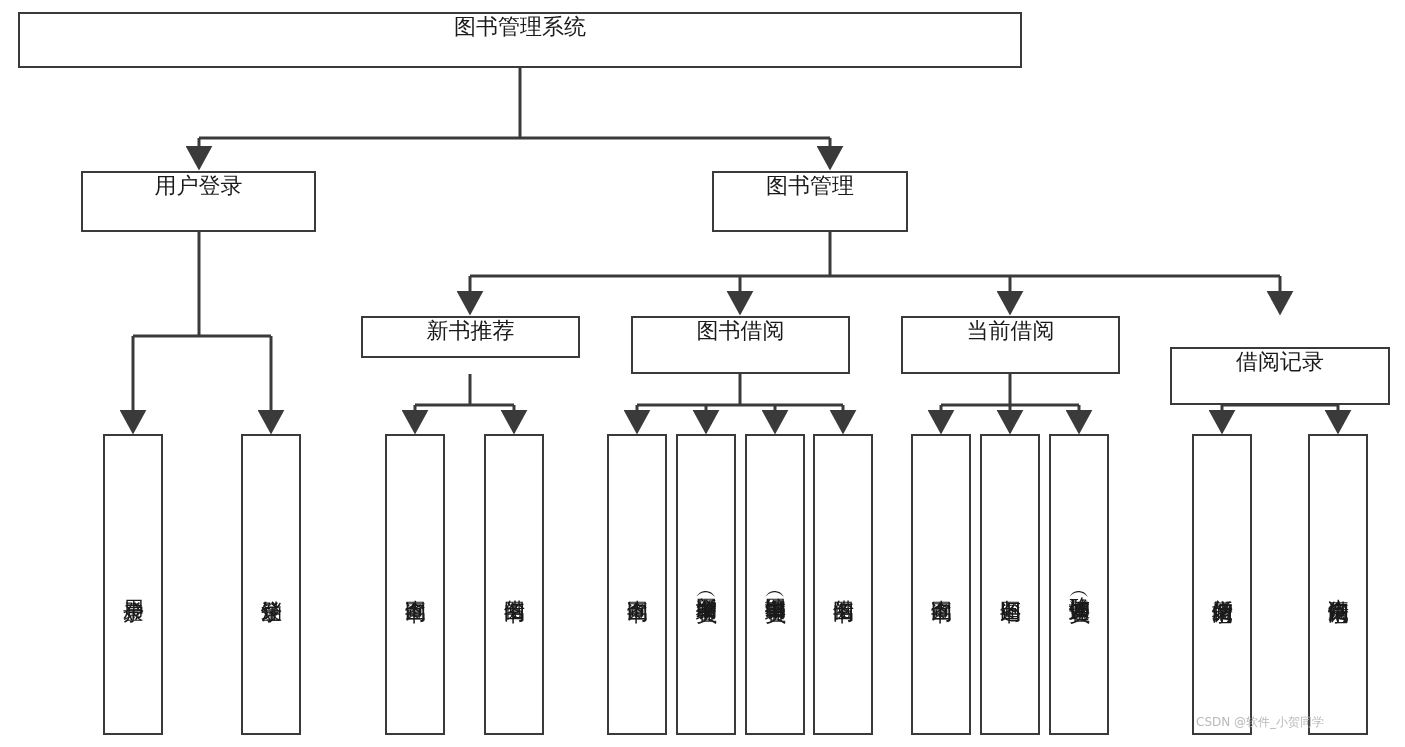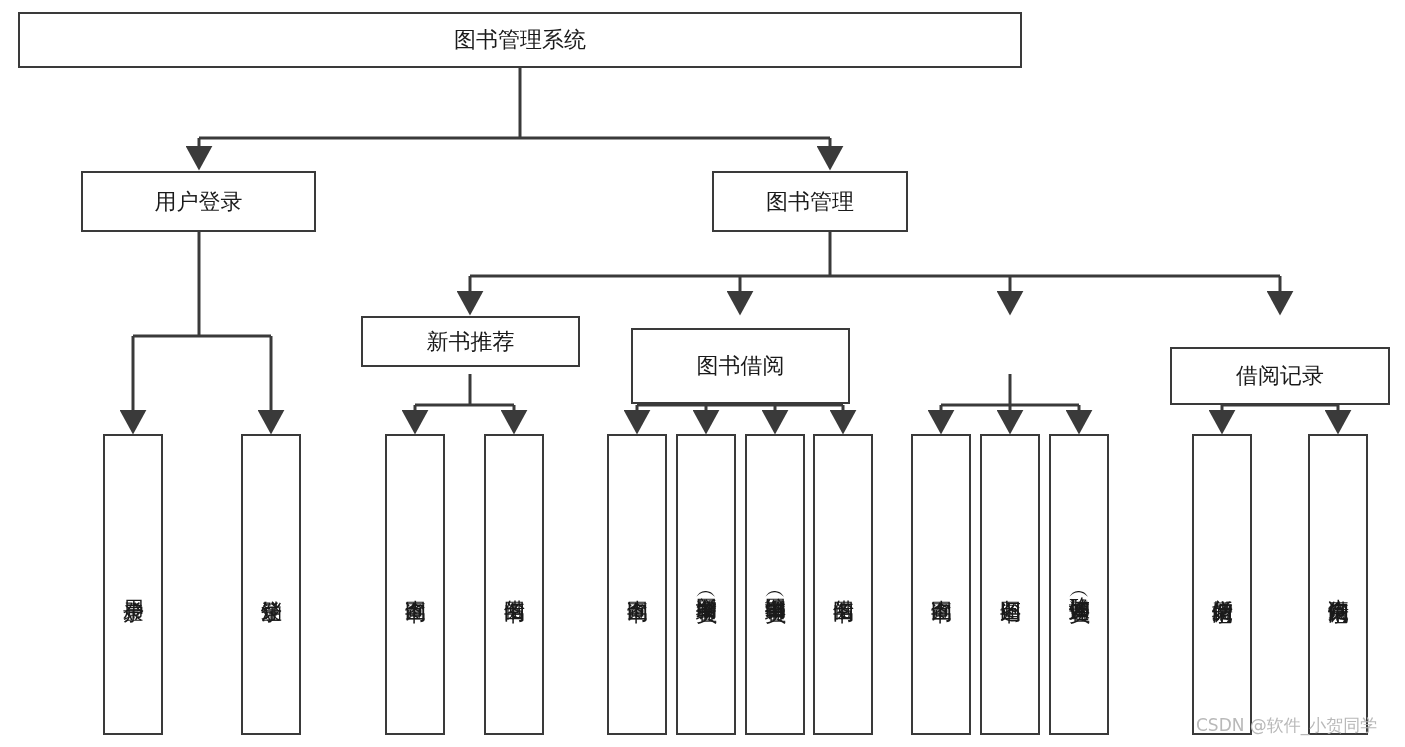--- a/index.html
+++ b/index.html
@@ -25,21 +25,20 @@
     top: 0;
     width: 1405px;
     height: 747px;
   }
   .node {
     position: absolute;
     box-sizing: border-box;
     background: #ffffff;
     border: 2px solid #3a3a3a;
     display: flex;
-    align-items: center;
     justify-content: center;
     overflow: hidden;
   }
   .node-label {
     color: #1a1a1a;
     text-align: center;
     line-height: 1.18;
     white-space: nowrap;
   }
   .node.horiz .node-label {
@@ -48,21 +47,21 @@
   }
   .node.vert .node-label {
     font-size: 21px;
     writing-mode: vertical-rl;
     text-orientation: upright;
     letter-spacing: 1px;
   }
   .watermark {
     position: absolute;
     color: #b9b9b9;
-    font-size: 17px;
+    font-size: 12px;
     white-space: nowrap;
     font-family: "DejaVu Sans", "Liberation Sans", sans-serif;
   }
 </style>
 </head>
 <body>
 
 <div id="diagram-root">
 
   <svg class="edges" viewBox="0 0 1405 747" xmlns="http://www.w3.org/2000/svg">
@@ -119,25 +118,28 @@
     <span class="node-label">图书管理系统</span>
   </div>
 
   <div class="node horiz" style="left:81px; top:171px; width:235px; height:61px;">
     <span class="node-label">用户登录</span>
   </div>
   <div class="node horiz" style="left:712px; top:171px; width:196px; height:61px;">
     <span class="node-label">图书管理</span>
   </div>
 
-  <div class="node horiz" style="left:361px; top:316px; width:219px; height:51px;">
+  <div class="node horiz" style="left:361px; top:316px; width:219px; height:42px;">
     <span class="node-label">新书推荐</span>
   </div>
-  <div class="node horiz" style="left:631px; top:316px; width:219px; height:76px;margin-top:12px;">
+  <div class="node horiz" style="left:631px; top:316px; width:219px; height:58px;">
     <span class="node-label">图书借阅</span>
+  </div>
+  <div class="node horiz" style="left:901px; top:316px; width:219px; height:58px;">
+    <span class="node-label">当前借阅</span>
   </div>
   <div class="node horiz" style="left:1170px; top:316px; width:220px; height:58px;margin-top:31px;">
     <span class="node-label">借阅记录</span>
   </div>
 
   <div class="node vert" style="left:103px; top:434px; width:60px; height:301px;">
     <span class="node-label">用户登录</span>
   </div>
   <div class="node vert" style="left:241px; top:434px; width:60px; height:301px;">
     <span class="node-label">注销登录</span>

